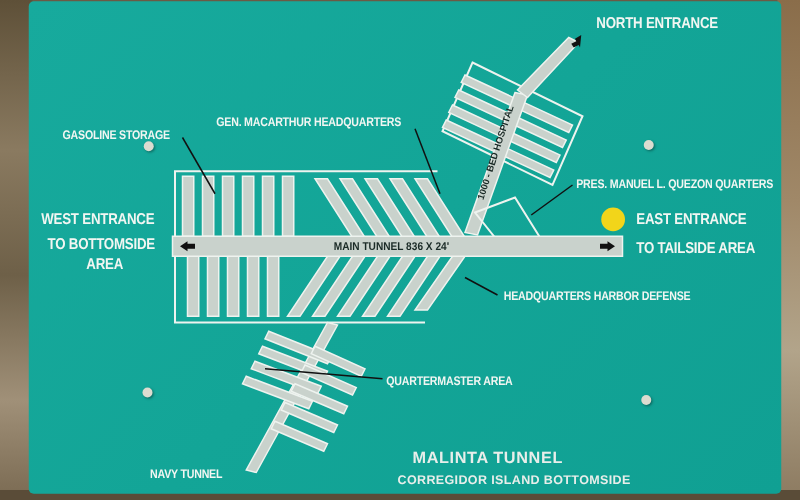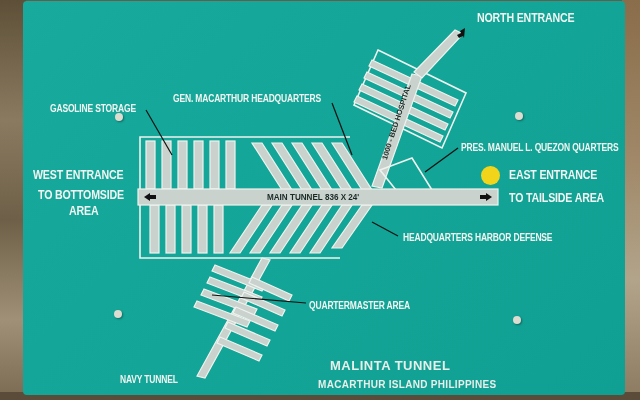--- a/index.html
+++ b/index.html
@@ -158,18 +158,18 @@
 <div class="lbl md" style="left:38px;top:188px;">TO BOTTOMSIDE</div>
 <div class="lbl md" style="left:69px;top:204px;">AREA</div>
 <div class="yellow-dot" style="left:481px;top:166px;"></div>
 <div class="lbl md" style="left:509px;top:168px;">EAST ENTRANCE</div>
 <div class="lbl md" style="left:509px;top:191px;">TO TAILSIDE AREA</div>
 <div class="lbl sm" style="left:403px;top:232px;">HEADQUARTERS HARBOR DEFENSE</div>
 <div class="lbl sm" style="left:309px;top:300px;">QUARTERMASTER AREA</div>
 <div class="lbl sm" style="left:120px;top:374px;">NAVY TUNNEL</div>
 
 <div class="title" style="left:330px;top:358px;font-size:13px;letter-spacing:0.5px;">MALINTA TUNNEL</div>
-<div class="title" style="left:318px;top:379px;font-size:10px;letter-spacing:0.3px;">MACARTHUR ISLAND PHILIPPINES</div>
+<div class="title" style="left:318px;top:379px;font-size:10px;letter-spacing:0.3px;">CORREGIDOR ISLAND BOTTOMSIDE</div>
 
 <div class="bolt" style="left:115px;top:113px;"></div>
 <div class="bolt" style="left:515px;top:112px;"></div>
 <div class="bolt" style="left:114px;top:310px;"></div>
 <div class="bolt" style="left:513px;top:316px;"></div>
 
 </body></html>

